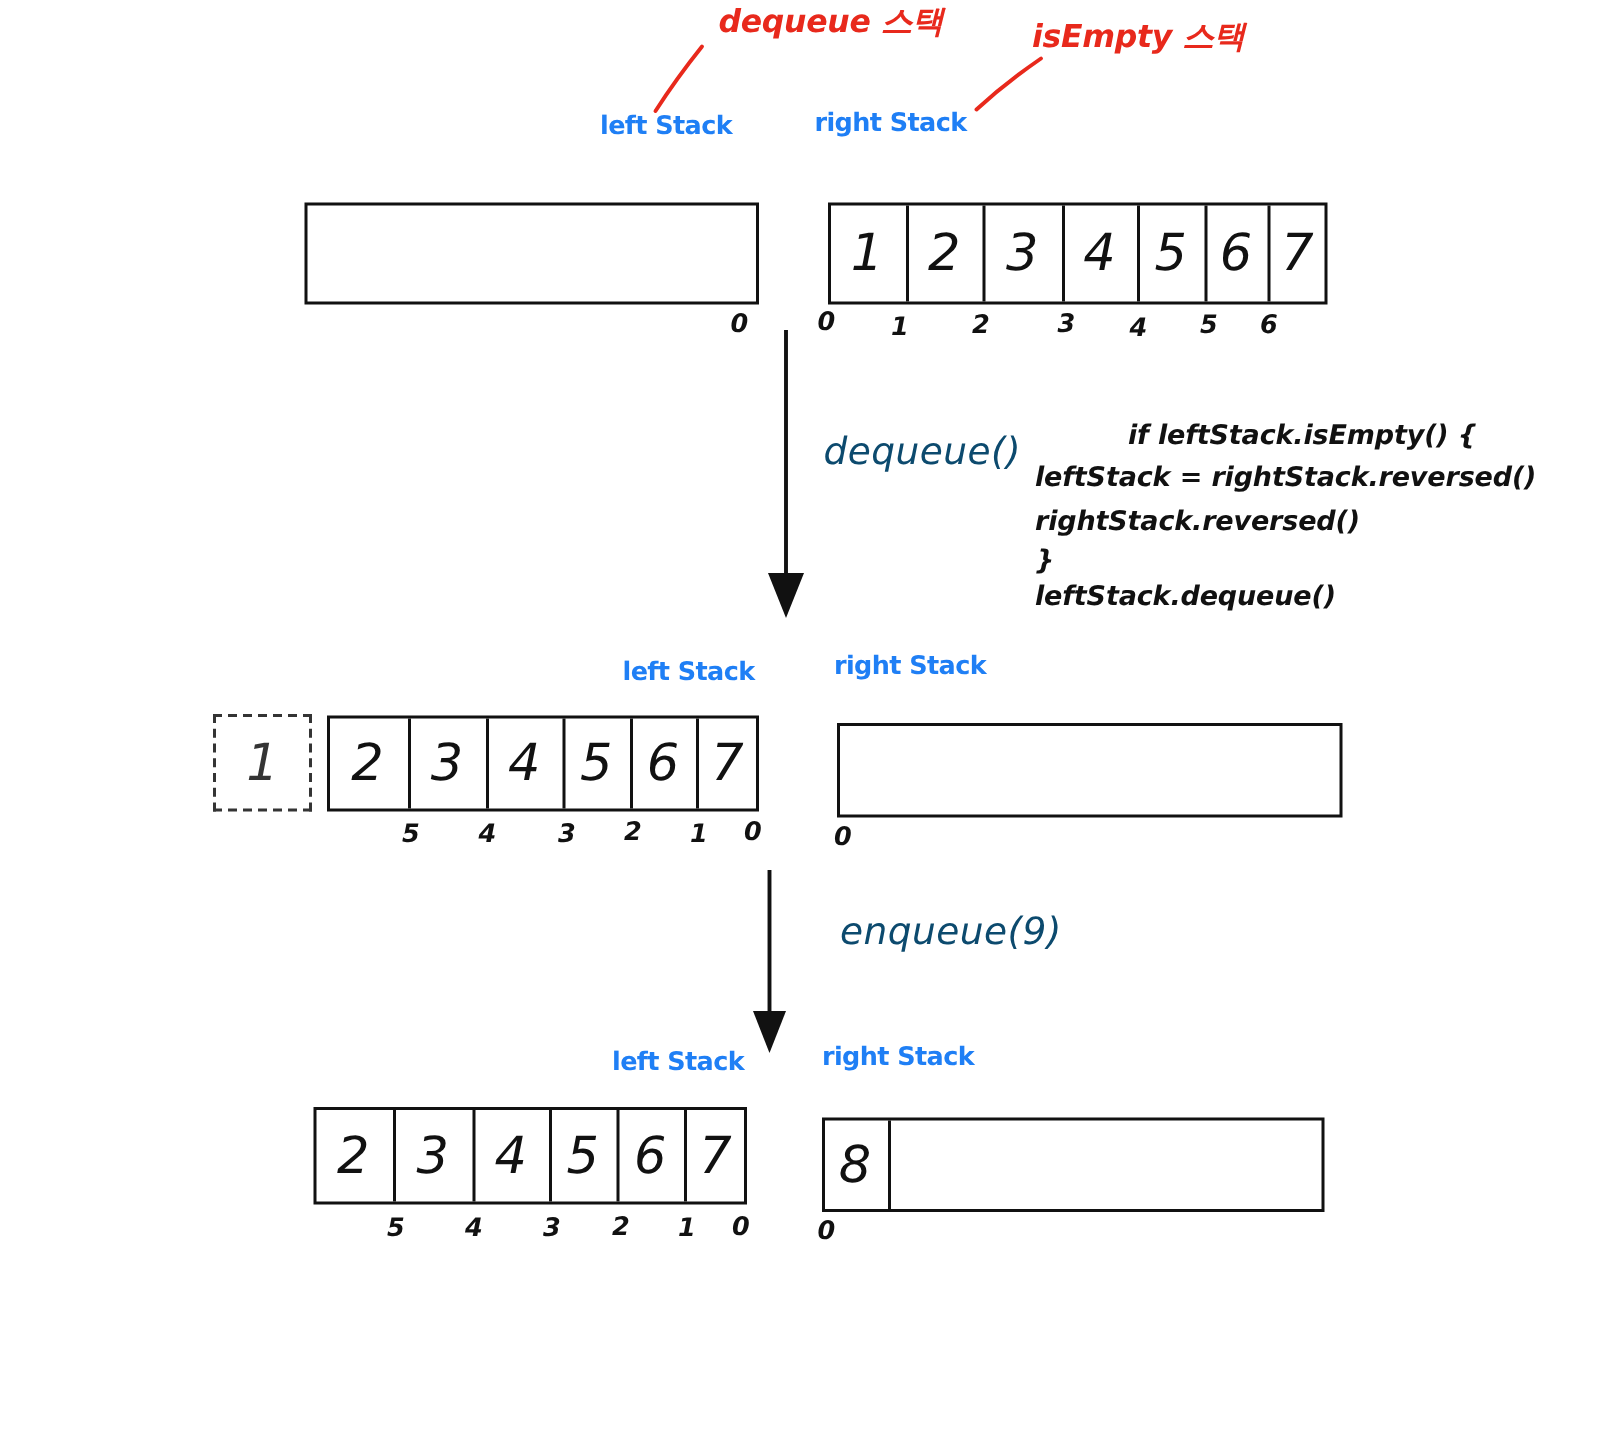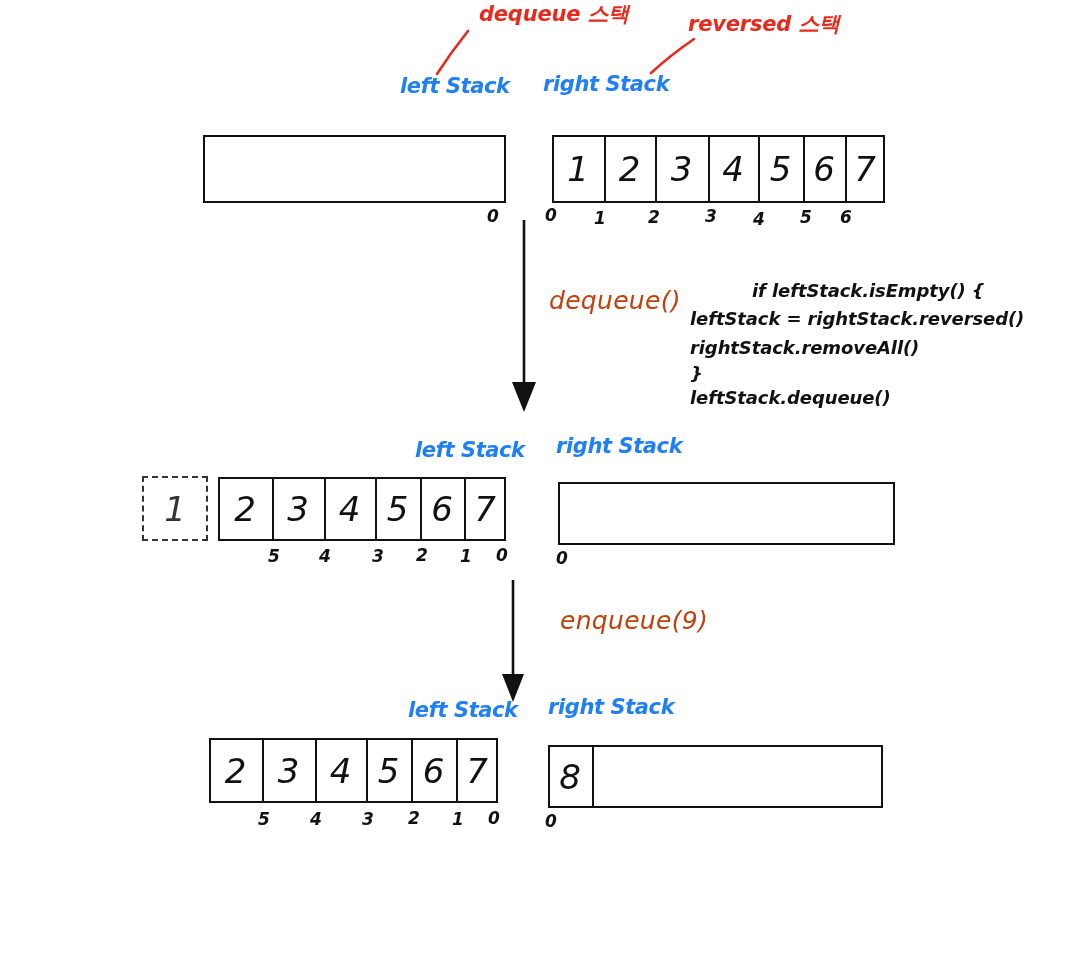--- a/index.html
+++ b/index.html
@@ -35,23 +35,22 @@
     position: absolute;
     font-family: "DejaVu Sans", sans-serif;
     color: #111111;
     white-space: nowrap;
     line-height: 1;
   }
   .hand.blue { color: #1f7ff5; }
   .hand.red  { color: #e8291c; }
 
   .label-stack {
-    font-size: 21px;
+    font-size: 17px;
     font-weight: 700;
-    font-style: italic;
     letter-spacing: -0.4px;
   }
   .label-annot {
     font-size: 21px;
     font-weight: 700;
     font-style: italic;
     letter-spacing: -0.2px;
   }
   .cell-value {
     font-size: 34px;
@@ -61,21 +60,21 @@
   }
   .idx {
     font-size: 17px;
     font-weight: 700;
     font-style: italic;
     color: #111111;
   }
   .op-label {
     font-size: 25px;
     font-style: italic;
-    color: #c2410c;
+    color: #0c4a6e;
     letter-spacing: 0.3px;
   }
   .code-line {
     font-size: 18px;
     font-style: italic;
     font-weight: 600;
     color: #111111;
     letter-spacing: -0.1px;
   }
 
@@ -118,21 +117,21 @@
       <polygon points="524,412 512,382 536,382" fill="#111111"></polygon>
     </g>
 
     <g>
       <line x1="513" y1="580" x2="513" y2="682" stroke="#111111" stroke-width="2.6"></line>
       <polygon points="513,702 502,674 524,674" fill="#111111"></polygon>
     </g>
   </svg>
 
   <div class="hand red label-annot" style="left:443px; top:4px;margin-left:36px;">dequeue 스택</div>
-  <div class="hand red label-annot" style="left:688px; top:14px;">reversed 스택</div>
+  <div class="hand red label-annot" style="left:688px; top:14px;">isEmpty 스택</div>
 
   <div class="hand blue label-stack" style="left:400px; top:76px;">left Stack</div>
   <div class="hand blue label-stack" style="left:543px; top:74px;">right Stack</div>
 
   <div class="box" style="left:203px; top:135px; width:303px; height:68px;"></div>
   <div class="hand idx" style="left:487px; top:208px;">0</div>
 
   <div class="box" style="left:552px; top:135px; width:333px; height:68px;"></div>
 
   <div class="divider" style="left:604px; top:137px; height:64px;"></div>
@@ -169,21 +168,21 @@
   <div class="hand idx" style="left:648px; top:209px;">2</div>
   <div class="hand idx" style="left:705px; top:208px;">3</div>
   <div class="hand idx" style="left:753px; top:211px;">4</div>
   <div class="hand idx" style="left:800px; top:209px;">5</div>
   <div class="hand idx" style="left:840px; top:209px;">6</div>
 
   <div class="hand op-label" style="left:549px; top:288px;">dequeue()</div>
 
   <div class="hand code-line" style="left:690px; top:310px;">leftStack = rightStack.reversed()</div>
   <div class="hand code-line" style="left:752px; top:282px;">if leftStack.isEmpty() {</div>
-  <div class="hand code-line" style="left:690px; top:339px;">rightStack.removeAll()</div>
+  <div class="hand code-line" style="left:690px; top:339px;">rightStack.reversed()</div>
   <div class="hand code-line" style="left:690px; top:365px;">}</div>
   <div class="hand code-line" style="left:690px; top:389px;">leftStack.dequeue()</div>
 
   <div class="hand blue label-stack" style="left:415px; top:440px;">left Stack</div>
   <div class="hand blue label-stack" style="left:556px; top:436px;">right Stack</div>
 
   <div class="box dashed ghost" style="left:142px; top:476px; width:66px; height:65px;"></div>
   <div class="cellwrap ghost" style="left:142px; top:476px; width:66px; height:65px;">
     <span class="cell-value">1</span>
   </div>

